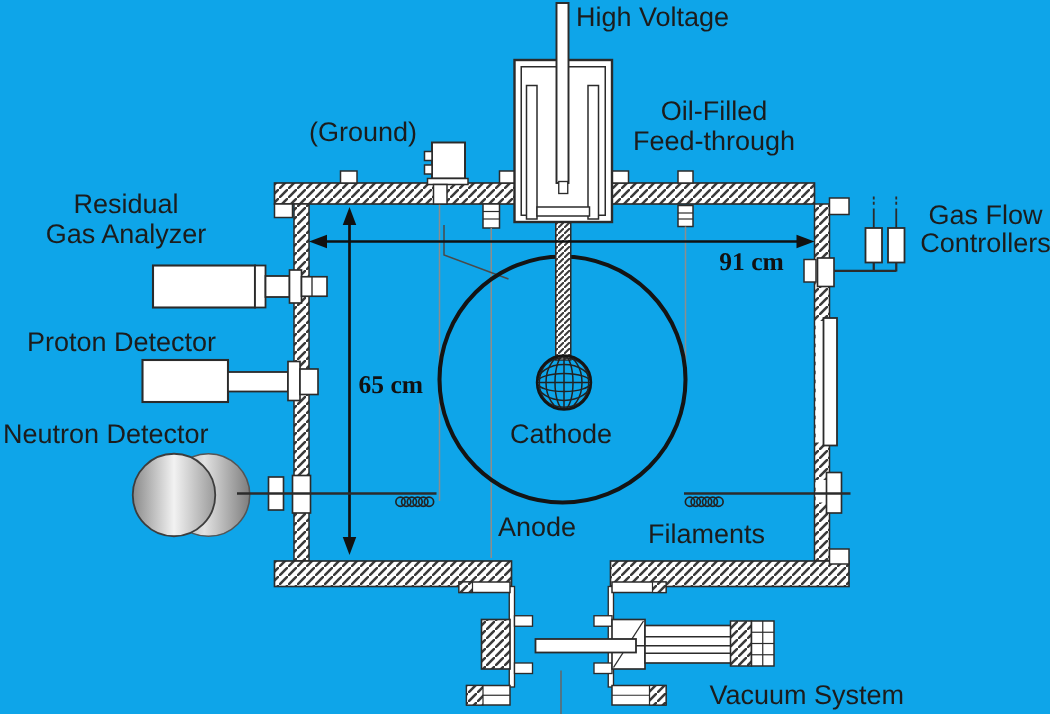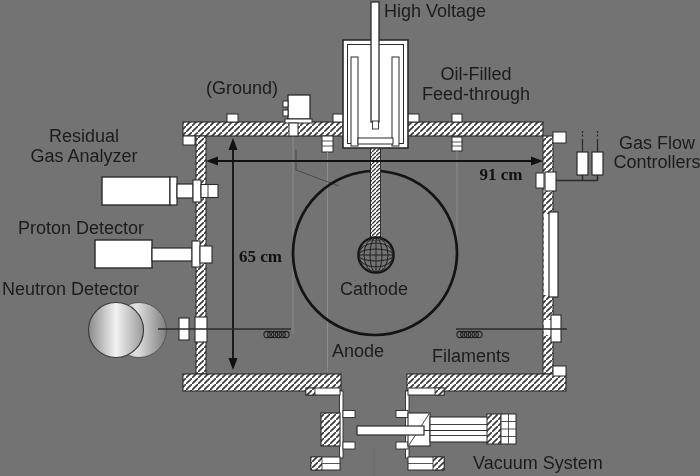--- a/index.html
+++ b/index.html
@@ -1,16 +1,16 @@
 <!DOCTYPE html>
 <html><head>
 <meta charset="utf-8">
 <style>
   html,body{margin:0;padding:0;background:#fff;}
-  .page{position:relative;width:700px;height:476px;background:#737373;overflow:hidden;}
+  .page{position:relative;width:700px;height:476px;background:#0ea5e9;overflow:hidden;}
   svg{position:absolute;left:0;top:0;}
   .lbl{font-family:"Liberation Sans",sans-serif;font-size:18px;fill:#1c1c1c;}
   .dim{font-family:"Liberation Serif",serif;font-size:17px;font-weight:bold;fill:#111;}
   .ln{stroke:#2b2b2b;fill:none;}
   .wh{fill:#ffffff;stroke:#2b2b2b;}
 </style>
 </head>
 <body>
 
 <div class="page">

